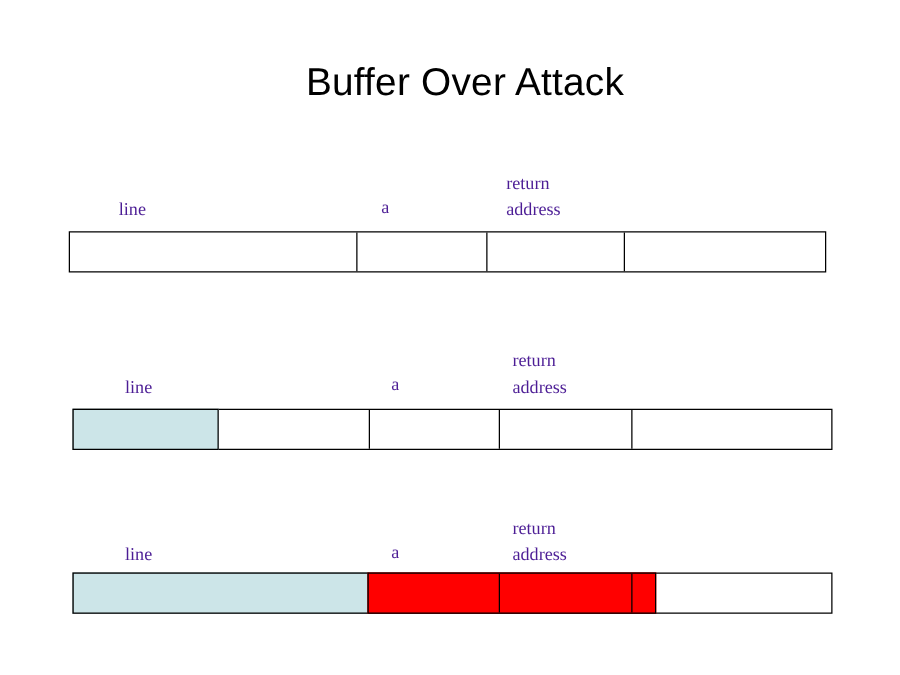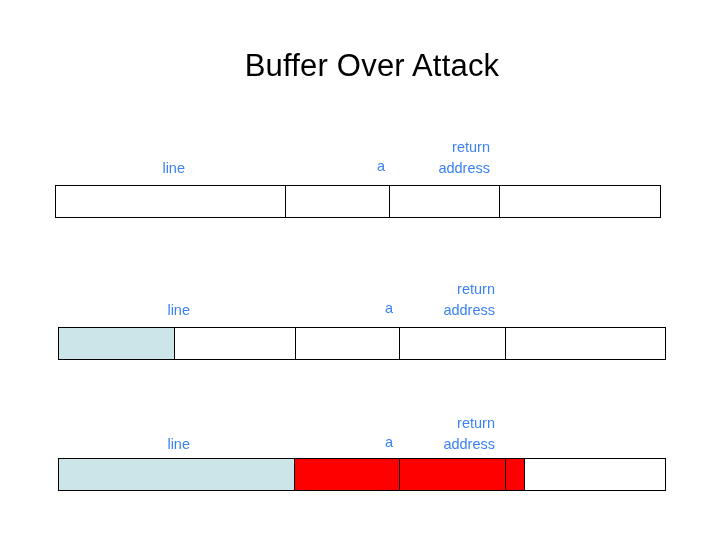--- a/index.html
+++ b/index.html
@@ -34,23 +34,24 @@
     width: 720px;
   }
 
   .labels {
     position: relative;
     height: 40px;
   }
   .lbl {
     position: absolute;
     font-size: 14.5px;
-    color: #3b82f6;
+    color: #4c1d95;
     line-height: 1.45;
-    text-align: right;
+    text-align: left;
+    font-family: Liberation Serif, serif;
   }
 
   .bar {
     position: absolute;
     box-sizing: border-box;
     border: 1px solid #000000;
     background: #ffffff;
   }
   .cell {
     position: absolute;

